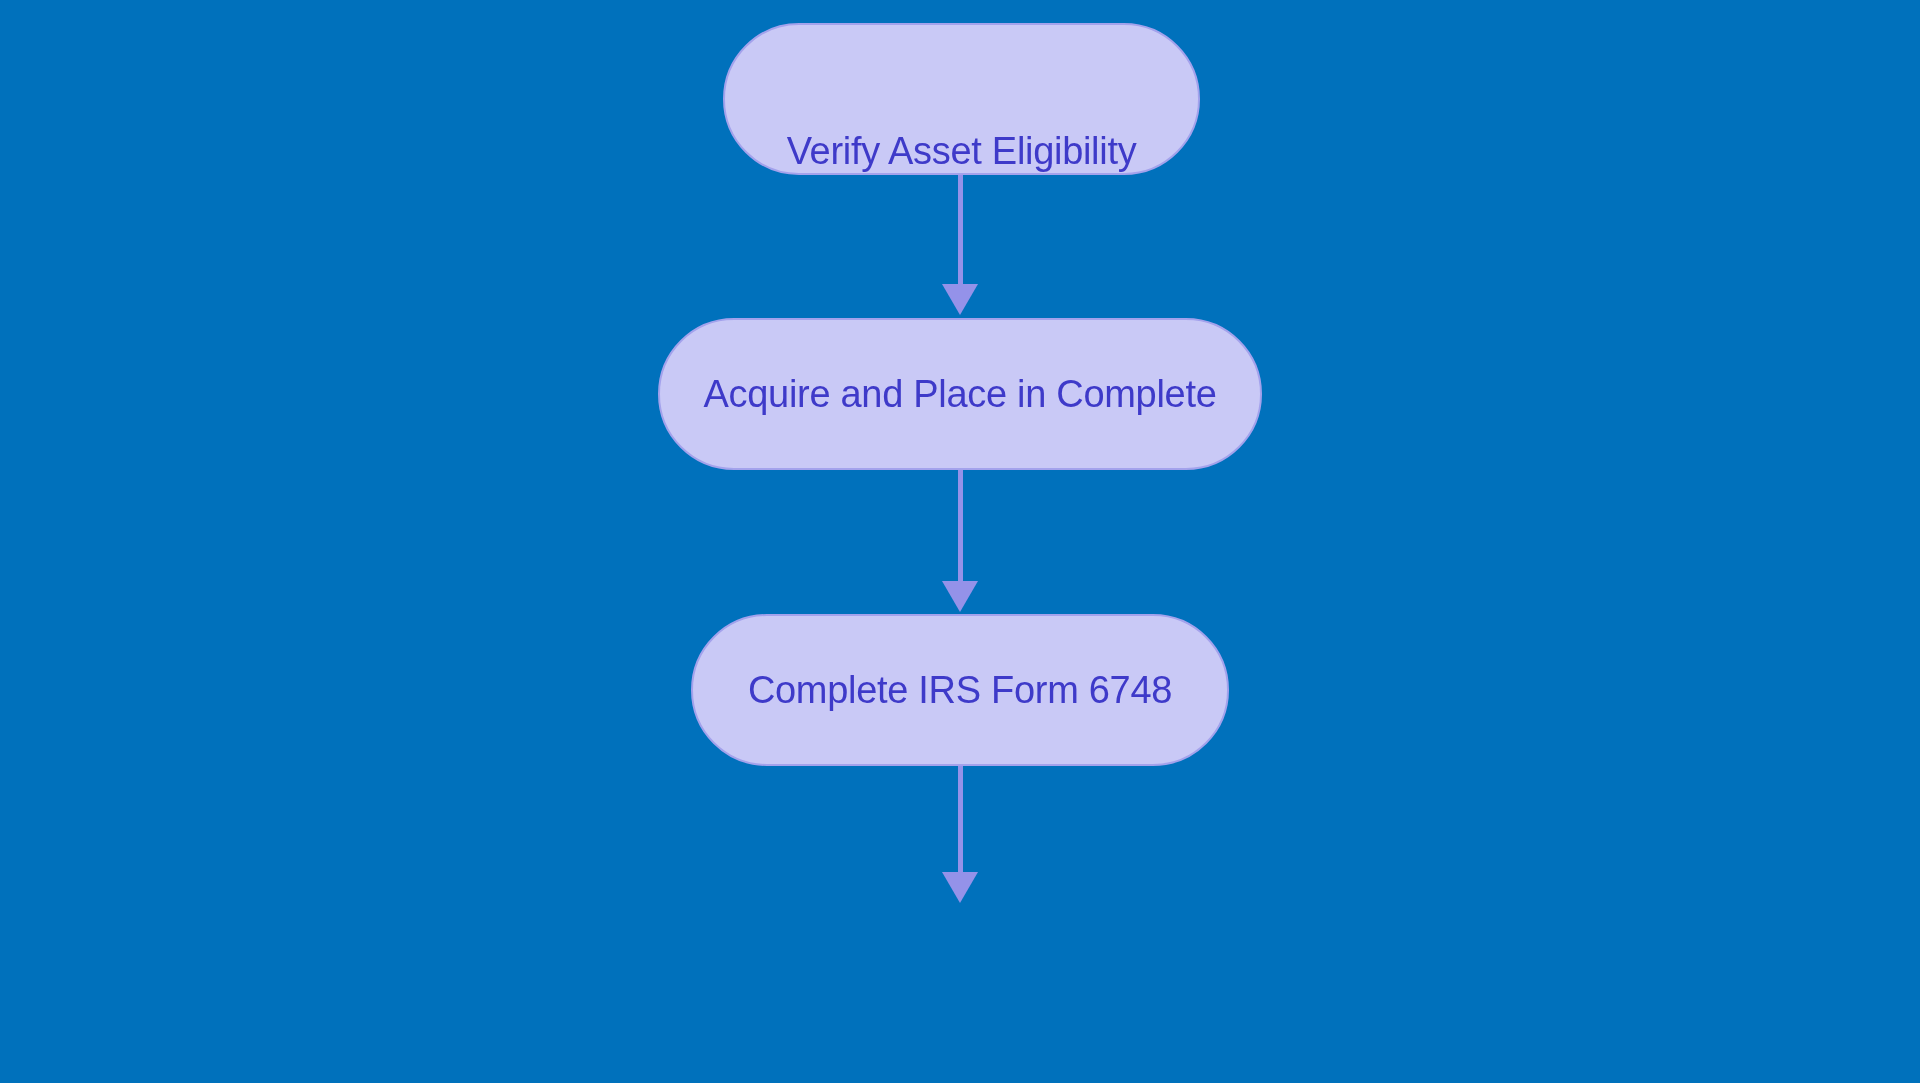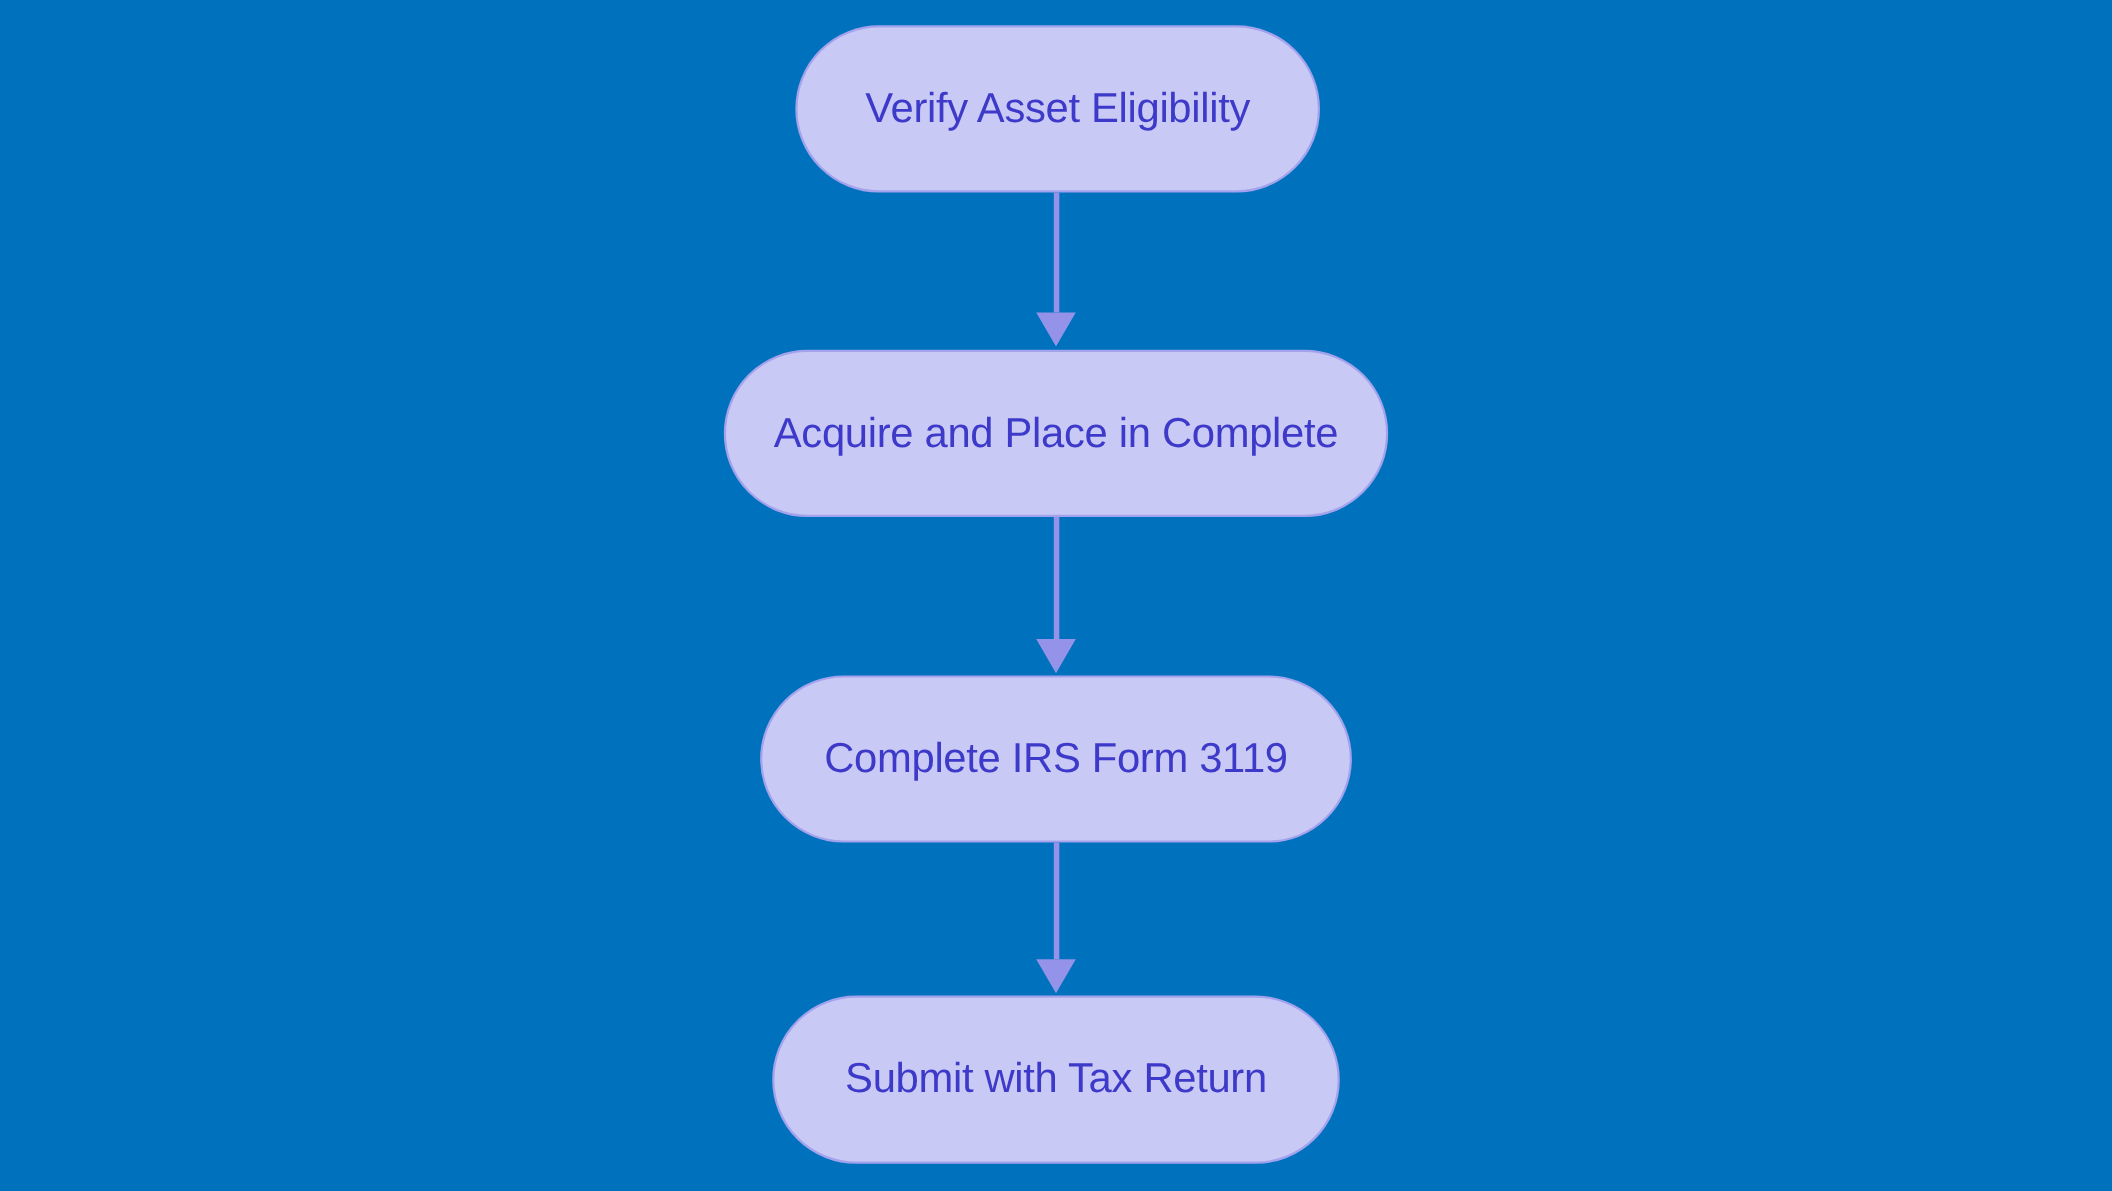--- a/index.html
+++ b/index.html
@@ -28,21 +28,21 @@
     border: 2.5px solid var(--node-border);
     border-radius: 80px;
     display: flex;
     align-items: center;
     justify-content: center;
     color: var(--text);
     font-size: 38px;
     letter-spacing: -0.3px;
     text-align: center;
   }
-  .node-1 { left: 723px; top: 23px;  width: 477px; height: 152px; }
+  .node-1 { left: 723px; top: 23px;  width: 477px; height: 152px; align-items: flex-end; }
   .node-2 { left: 658px; top: 318px; width: 604px; height: 152px; }
   .node-3 { left: 691px; top: 614px; width: 538px; height: 152px; }
   .node-4 { left: 702px; top: 905px; width: 516px; height: 153px; }
 
   .flow-arrow {
     position: absolute;
     left: 942px;
     width: 36px;
     display: flex;
     flex-direction: column;
@@ -82,25 +82,22 @@
   <div class="flow-node node-2">
     <span>Acquire and Place in Complete</span>
   </div>
 
   <div class="flow-arrow arrow-2">
     <div class="arrow-line"></div>
     <div class="arrow-head"></div>
   </div>
 
   <div class="flow-node node-3">
-    <span>Complete IRS Form 3119</span>
+    <span>Complete IRS Form 6748</span>
   </div>
 
   <div class="flow-arrow arrow-3">
     <div class="arrow-line"></div>
     <div class="arrow-head"></div>
   </div>
 
-  <div class="flow-node node-4">
-    <span>Submit with Tax Return</span>
-  </div>
 
 </div>
 
 </body></html>

